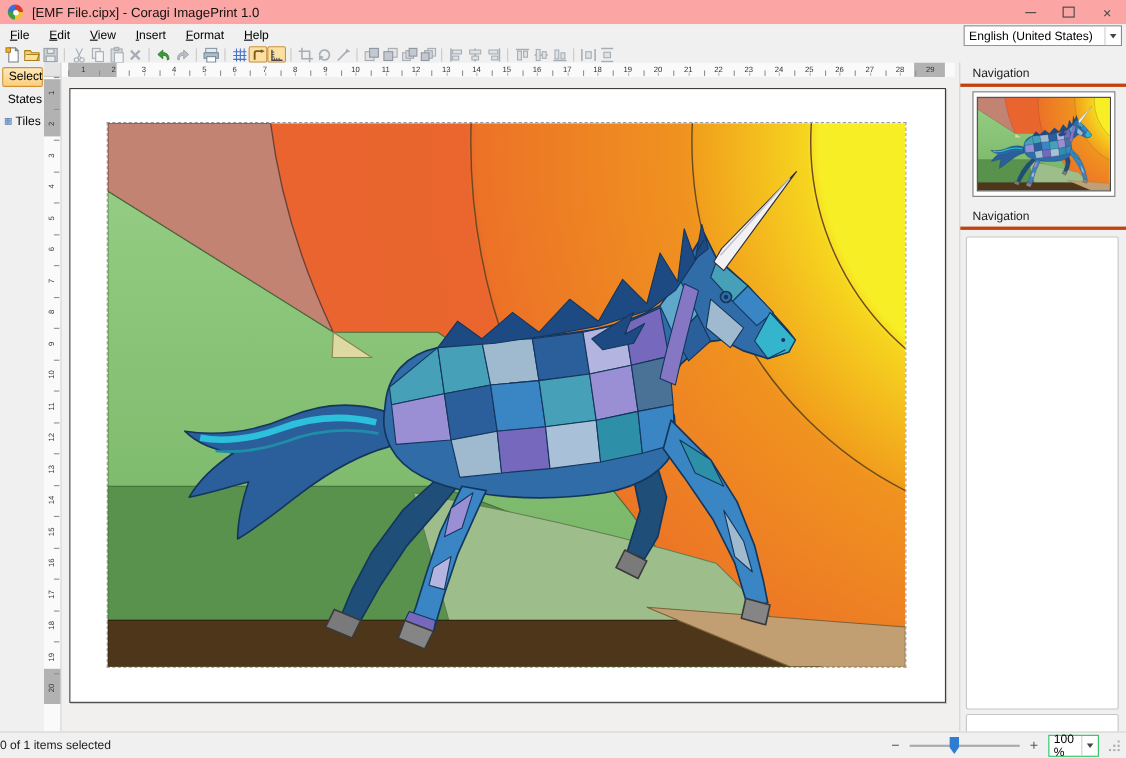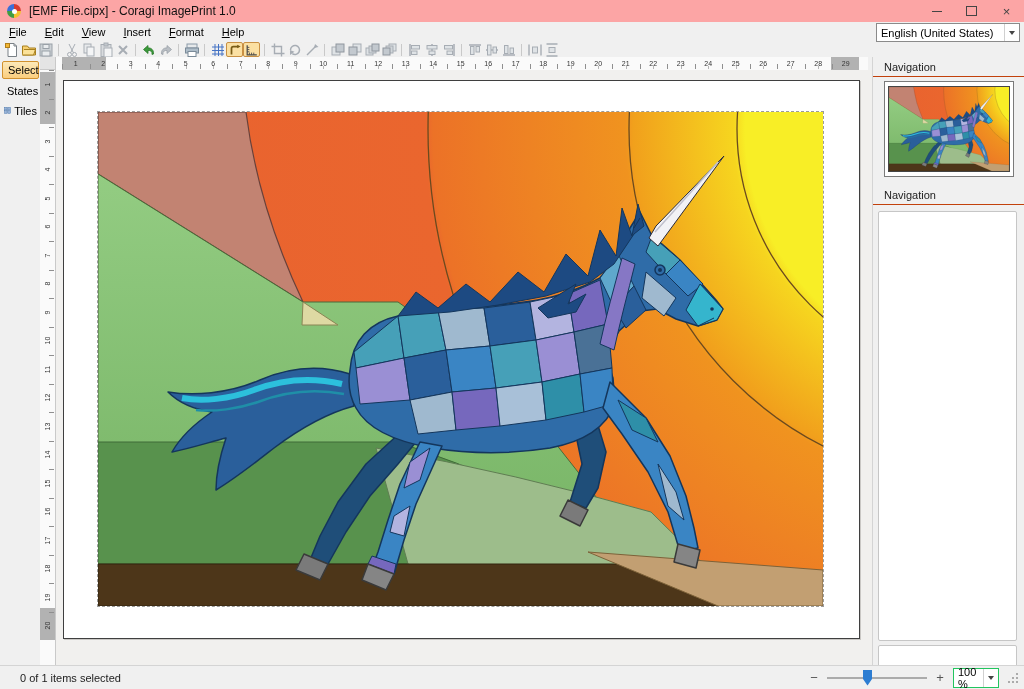--- a/index.html
+++ b/index.html
@@ -62,31 +62,31 @@
   .vcell::before{content:"";position:absolute;top:0;right:1px;height:1px;width:5px;background:#8f8f8f;}
   .v-hl{position:absolute;left:0;width:15px;background:var(--ruler_highlight);z-index:0;}
 
   .canvas{position:absolute;left:56px;top:70px;width:816px;height:595px;background:#f1f0ee;overflow:hidden;}
   .page{position:absolute;left:7px;top:10px;width:795px;height:557px;background:#fff;border:1px solid #3f3f3f;box-shadow:1px 1px 0 #c9c7c4;}
   .artwork{position:absolute;left:33px;top:30px;width:725px;height:494px;border:1px dashed #9b9b9b;}
   .artwork svg{display:block;}
 
   
   .rightpanel{position:absolute;left:872px;top:57px;width:152px;height:608px;background:#f0f0f0;border-left:1px solid #d4d4d4;box-sizing:border-box;}
-  .panel-title{font-size:11px;color:#222;padding:4px 0 3px 11px;border-bottom:1px solid #c2410c;}
+  .panel-title{font-size:11px;color:#222;padding:4px 0 3px 11px;border-bottom:3px solid #c2410c;}
   .thumb-box{margin:4px 11px 8px 11px;width:128px;height:94px;background:#fff;border:1px solid #7a7a7a;
              display:flex;align-items:center;justify-content:center;}
   .thumb-inner{width:120px;height:84px;outline:1px solid #444;}
   .props-box{margin:6px 5px 0 5px;width:139px;height:430px;background:#fff;border:1px solid #c6c6c6;border-radius:2px;box-sizing:border-box;}
   .mini-box{margin:4px 5px 0 5px;width:139px;height:26px;background:#fff;border:1px solid #c6c6c6;border-radius:2px;box-sizing:border-box;}
 
   
   .statusbar{position:absolute;left:0;top:665px;width:1024px;height:24px;background:#f0f0f0;border-top:1px solid #d4d4d4;box-sizing:border-box;
              display:flex;align-items:center;}
-  .status-text{font-size:11px;color:#222;padding-left:20px;}
+  .status-text{font-size:11px;color:#222;padding-left:0;}
   .zoom-cluster{margin-left:auto;display:flex;align-items:center;gap:7px;padding-right:6px;}
   .zoom-btn{font-size:13px;color:#555;width:12px;text-align:center;}
   .slider{position:relative;width:100px;height:16px;}
   .slider .track{position:absolute;left:0;right:0;top:7px;height:2px;background:#ababab;}
   .slider .thumb{position:absolute;left:36px;top:0;width:9px;height:16px;background:var(--slider_thumb);
                  clip-path:polygon(0 0,100% 0,100% 60%,50% 100%,0 60%);}
   .zoom-combo{width:44px;height:18px;background:#fff;border:1px solid #22c55e;display:flex;align-items:center;font-size:11px;}
   .zoom-combo .val{flex:1;padding-left:4px;}
   .grip{width:10px;height:10px;margin-left:2px;}
 </style>

